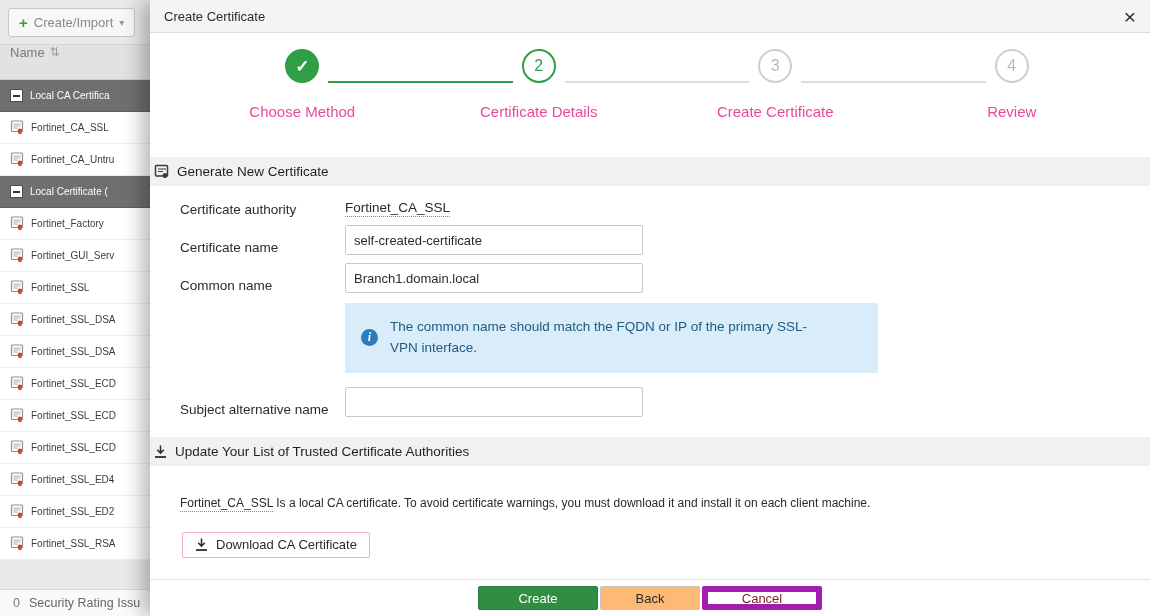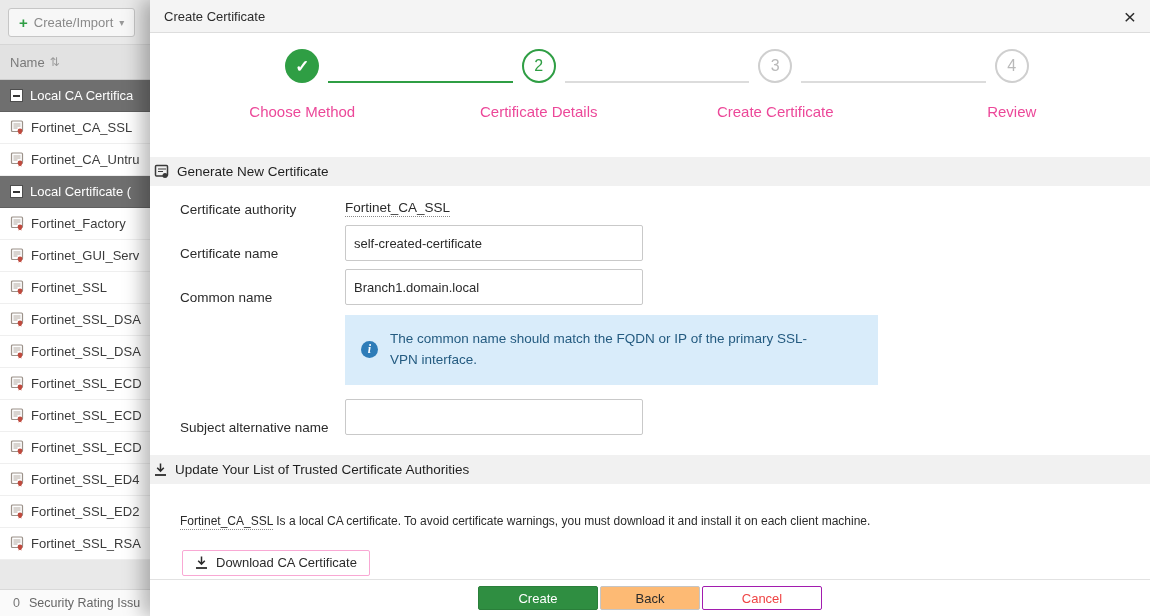--- a/index.html
+++ b/index.html
@@ -14,28 +14,28 @@
   .toolbar { height:44px; display:flex; align-items:center; padding-left:8px; }
   .btn-create-import {
     display:inline-flex; align-items:center; gap:6px; height:29px; padding:0 10px;
     background:#f7f7f7; border:1px solid #c6c6c6; border-radius:3px;
     color:#8a8a8a; font-size:13px; font-family:inherit; cursor:pointer; white-space:nowrap;
   }
   .btn-create-import .plus { color:#2f9e44; font-weight:bold; font-size:15px; line-height:1; }
   .btn-create-import .caret { color:#999; font-size:10px; }
   .table-header {
     height:36px; background:#e2e2e2; border-top:1px solid #d6d6d6; border-bottom:1px solid #cdcdcd;
-    display:flex; align-items:center; gap:5px; padding-left:10px;
+    display:flex; gap:5px; padding-left:10px;
     color:#7a7a7a; font-size:13px;
   }
   .table-header .sort { font-size:12px; color:#9a9a9a; }
   .table-body { height:480px; background:#fff; overflow:hidden; }
   .row {
     height:32px; display:flex; align-items:center; gap:7px; padding-left:10px;
-    background:#fff; border-bottom:1px solid #efefef; font-size:13px; color:#3c3c3c;
+    background:#fff; border-bottom:1px solid #efefef; font-size:10px; color:#3c3c3c;
     white-space:nowrap; overflow:hidden; cursor:pointer;
   }
   .row.group { background:#6f6f6f; color:#fff; border-bottom:1px solid #5f5f5f; }
   .collapse-box { width:13px; height:13px; flex:0 0 13px; background:#fff; border:1px solid #4d4d4d; position:relative; }
   .collapse-box::after { content:""; position:absolute; left:2px; right:2px; top:5px; height:2px; background:#333; }
   .row svg { flex:0 0 auto; }
   .sidebar-footer {
     position:absolute; left:0; right:0; bottom:0; height:27px;
     background:#fafafa; border-top:1px solid #d9d9d9;
     display:flex; align-items:center; gap:9px; padding-left:13px;
@@ -80,21 +80,21 @@
   }
   .section-header.update { margin-top:20px; }
   .sec-icon { display:inline-flex; }
 
   
   .form { padding:14px 0 0 30px; }
   .form-row { display:flex; align-items:flex-end; margin-bottom:8px; }
   .form-label { flex:0 0 165px; font-size:13.5px; color:#2b2b2b; }
   .static-value { font-size:13.5px; color:#2b2b2b; border-bottom:1px dotted #8a8a8a; padding-bottom:1px; cursor:pointer; }
   input.text {
-    width:298px; height:36px; border:1px solid #c9c9c9; border-radius:2px;
+    width:298px; height:30px; border:1px solid #c9c9c9; border-radius:2px;
     padding:0 8px; font-size:13px; color:#2b2b2b; font-family:inherit; background:#fff;
   }
   .info-box {
     margin:10px 0 14px 165px; width:533px; background:#d9ecfa;
     padding:14px 16px; display:flex; gap:12px; align-items:center;
   }
   .info-icon {
     width:17px; height:17px; flex:0 0 17px; border-radius:50%;
     background:#2e7cb8; color:#fff; font-size:12px; font-weight:bold; font-style:italic;
     display:flex; align-items:center; justify-content:center;
@@ -116,21 +116,21 @@
   .modal-footer {
     flex:0 0 37px; border-top:1px solid #e2e2e2;
     display:flex; align-items:center; justify-content:center; gap:2px;
   }
   .btn {
     height:24px; border-radius:2px; font-size:13px; font-family:inherit; cursor:pointer;
     display:flex; align-items:center; justify-content:center;
   }
   .btn-create { width:120px; background:#2f8e41; border:1px solid #2a7f3a; color:#fff; }
   .btn-back   { width:100px; background:#fdba74; border:1px solid #c5c5c5; color:#2b2b2b; }
-  .btn-cancel { width:120px; background:#fff; border:1px solid #a21caf; color:#ef4444; }
+  .btn-cancel { width:120px; background:#fff; border:6px solid #a21caf; color:#7f1d1d; }
 </style>
 </head>
 <body>
 
 <div class="app">
 
   <div class="sidebar">
     <div class="toolbar">
       <button class="btn-create-import">
         <span class="plus">+</span>

